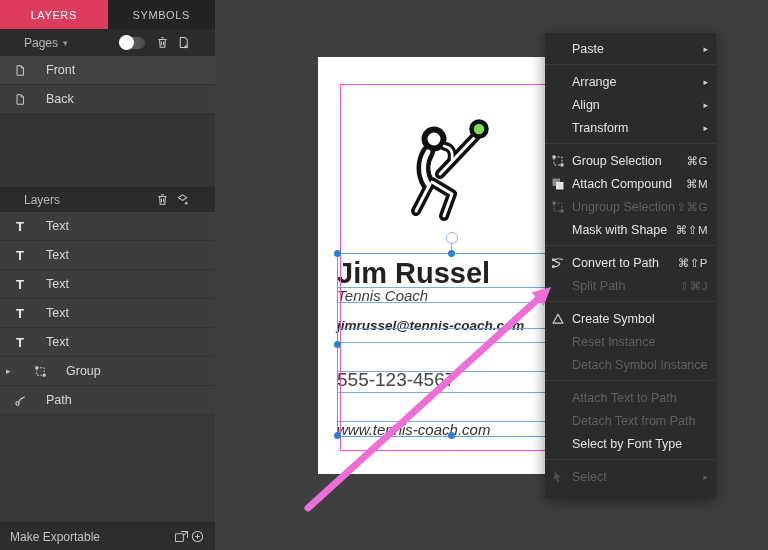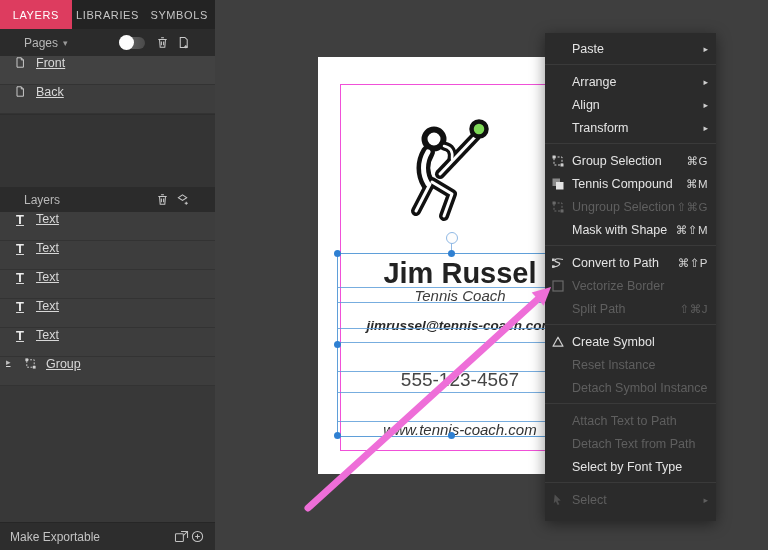--- a/index.html
+++ b/index.html
@@ -14,35 +14,35 @@
   .tabbar{display:flex;height:29px;background:#232323;flex:none;}
   .tab{flex:1;display:flex;align-items:center;justify-content:center;font-size:11px;letter-spacing:.6px;color:#c6c6c6;cursor:default;}
   .tab.active{background:#dd3c5f;color:#ffffff;}
   .panel-header{height:27px;background:#2b2b2b;display:flex;align-items:center;padding:0 24px;color:#b8b8b8;font-size:12px;flex:none;gap:5px;}
   .panel-header .spacer{flex:1;}
   .caret{font-size:9px;color:#9a9a9a;}
   .hicon{width:16px;height:16px;display:flex;align-items:center;justify-content:center;}
   .hicon svg{display:block;}
   .toggle{width:26px;height:12px;border-radius:7px;background:linear-gradient(90deg,#6e6e6e,#4a4a4a);position:relative;margin-right:4px;}
   .toggle .knob{position:absolute;left:0;top:-2px;width:15px;height:15px;border-radius:50%;background:#fdfdfd;}
-  .row{height:29px;background:#3d3d3d;border-bottom:1px solid #333;box-sizing:border-box;display:flex;align-items:flex-start;padding:0 8px 0 12px;color:#d8d8d8;font-size:12.5px;gap:8px;flex:none;text-decoration:underline;}
+  .row{height:29px;background:#3d3d3d;border-bottom:1px solid #333;box-sizing:border-box;display:flex;align-items:center;padding:0 8px 0 12px;color:#d8d8d8;font-size:12.5px;gap:18px;flex:none;}
   .row.first{background:#424242;}
   .ricon{width:16px;display:flex;align-items:center;justify-content:center;flex:none;}
   .t-glyph{font-weight:700;font-size:13px;color:#ececec;width:16px;text-align:center;}
   .row .expander{width:8px;font-size:9px;color:#bdbdbd;margin-left:-6px;}
   .gap-a{height:72px;background:#343434;flex:none;border-top:1px solid #2e2e2e;}
   .gap-b{flex:1;background:#383838;}
   .exportbar{height:27px;background:#2d2d2d;display:flex;align-items:center;padding:0 10px;color:#c3c3c3;font-size:12px;flex:none;border-top:1px solid #262626;}
   .exportbar .spacer{flex:1;}
   
   .canvas-bg{position:absolute;left:215px;top:0;right:0;bottom:0;background:#3f3f3f;z-index:0;}
   .card{position:absolute;left:318px;top:57px;width:236px;height:417px;background:#ffffff;z-index:1;}
   .page-border{position:absolute;left:340px;top:84px;width:223px;height:365px;border:1px solid #f050d8;z-index:3;}
   .tennis-svg{position:absolute;left:398px;top:112px;width:100px;height:124px;z-index:2;}
-  .cardtext{position:absolute;left:347px;width:226px;text-align:center;z-index:2;color:#222;}
+  .cardtext{position:absolute;left:337px;width:226px;text-align:left;z-index:2;color:#222;}
   .ct-name{top:257px;font-size:29px;font-weight:700;letter-spacing:0;}
   .ct-role{top:287px;font-size:15px;font-style:italic;color:#3d3d3d;}
   .ct-email{top:318px;font-size:13.5px;font-weight:700;font-style:italic;color:#2a2a2a;}
   .ct-phone{top:369px;font-size:19px;color:#454545;}
   .ct-web{top:421px;font-size:15px;font-style:italic;color:#333;}
   
   .selection{position:absolute;left:337px;top:253px;width:226px;height:182px;border:1px solid #5f9fd9;z-index:4;}
   .sel-line{position:absolute;left:0;width:100%;height:1px;background:#5f9fd9;opacity:.85;}
   .handle{position:absolute;width:7px;height:7px;border-radius:50%;background:#2f80d2;z-index:5;}
   .rot-handle{position:absolute;left:108px;top:-22px;width:10px;height:10px;border-radius:50%;background:#fdfdfd;border:1.5px solid #90b9e5;}
@@ -106,21 +106,20 @@
   <div class="handle" style="left:-4px;top:87px"></div>
   <div class="handle" style="left:-4px;top:178px"></div>
   <div class="handle" style="left:110px;top:178px"></div>
   <div class="rot-line"></div>
   <div class="rot-handle"></div>
 </div>
 
 <div class="sidebar">
   <div class="tabbar">
     <div class="tab active">LAYERS</div>
-    <div class="tab">LIBRARIES</div>
     <div class="tab">SYMBOLS</div>
   </div>
 
   <div class="panel-header">
     <span>Pages</span>
     <span class="caret">▾</span>
     <span class="spacer"></span>
     <span class="toggle">
         <span class="knob"></span>
       </span>
@@ -196,20 +195,29 @@
     <span class="expander">▸</span>
     <span class="ricon">
       <svg width="13" height="13" viewBox="0 0 14 14">
           <rect x="3" y="3" width="8" height="8" stroke="#d0d0d0" stroke-width="1" fill="none" stroke-dasharray="2 1.6"></rect>
           <rect x="1.5" y="1.5" width="3" height="3" fill="#d0d0d0"></rect>
           <rect x="9.5" y="9.5" width="3" height="3" fill="#d0d0d0"></rect>
         </svg>
     </span>
     <span>Group</span>
   </div>
+  <div class="row">
+    <span class="ricon">
+      <svg width="13" height="13" viewBox="0 0 14 14">
+          <path d="M4.5 10C6 4.5 9.5 4 11.5 3.2" stroke="#d0d0d0" stroke-width="1.2" fill="none"></path>
+          <circle cx="3.8" cy="10.2" r="1.8" stroke="#d0d0d0" stroke-width="1.1" fill="none"></circle>
+        </svg>
+    </span>
+    <span>Path</span>
+  </div>
 
   <div class="gap-b"></div>
 
   <div class="exportbar">
     <span>Make Exportable</span>
     <span class="spacer"></span>
     <span class="hicon">
       <svg width="15" height="13" viewBox="0 0 16 14">
           <rect x="1.5" y="4" width="8.5" height="8.5" rx="1" stroke="#c3c3c3" stroke-width="1.1" fill="none"></rect>
           <path d="M7.5 1.5h7v7M14.5 1.5 9.8 6.2" stroke="#c3c3c3" stroke-width="1.1" fill="none"></path>
@@ -263,21 +271,21 @@
     <span class="mi-spacer"></span>
     <span class="mi-shortcut">⌘G</span>
   </div>
   <div class="mi">
     <span class="mi-icon">
       <svg width="14" height="14" viewBox="0 0 14 14">
           <rect x="1.5" y="1.5" width="7.5" height="7.5" fill="#8a8a8a"></rect>
           <rect x="5" y="5" width="7.5" height="7.5" fill="#e3e3e3"></rect>
         </svg>
     </span>
-    <span class="mi-label">Tennis Compound</span>
+    <span class="mi-label">Attach Compound</span>
     <span class="mi-spacer"></span>
     <span class="mi-shortcut">⌘M</span>
   </div>
   <div class="mi disabled">
     <span class="mi-icon">
       <svg width="14" height="14" viewBox="0 0 14 14">
           <rect x="3" y="3" width="8" height="8" stroke="#cfcfcf" stroke-width="1" fill="none" stroke-dasharray="2 1.6"></rect>
           <rect x="1.5" y="1.5" width="3" height="3" fill="#cfcfcf"></rect>
           <rect x="9.5" y="9.5" width="3" height="3" fill="#cfcfcf"></rect>
         </svg>
@@ -297,28 +305,20 @@
     <span class="mi-icon">
       <svg width="14" height="14" viewBox="0 0 14 14">
           <path d="M12 3.5c-3.5-.8-7-1.2-8 .3s1.8 2.4 4 3-1 4.5-5 3.7" stroke="#cfcfcf" stroke-width="1.2" fill="none"></path>
           <rect x="1" y="2.5" width="2.6" height="2.6" fill="#cfcfcf"></rect>
           <rect x="1" y="9.3" width="2.6" height="2.6" fill="#cfcfcf"></rect>
         </svg>
     </span>
     <span class="mi-label">Convert to Path</span>
     <span class="mi-spacer"></span>
     <span class="mi-shortcut">⌘⇧P</span>
-  </div>
-  <div class="mi disabled">
-    <span class="mi-icon">
-      <svg width="14" height="14" viewBox="0 0 14 14">
-          <rect x="2" y="2" width="10" height="10" stroke="#cfcfcf" stroke-width="1.2" fill="none"></rect>
-        </svg>
-    </span>
-    <span class="mi-label">Vectorize Border</span>
   </div>
   <div class="mi disabled">
     <span class="mi-icon"></span>
     <span class="mi-label">Split Path</span>
     <span class="mi-spacer"></span>
     <span class="mi-shortcut">⇧⌘J</span>
   </div>
   <div class="sep"></div>
   <div class="mi">
     <span class="mi-icon">

